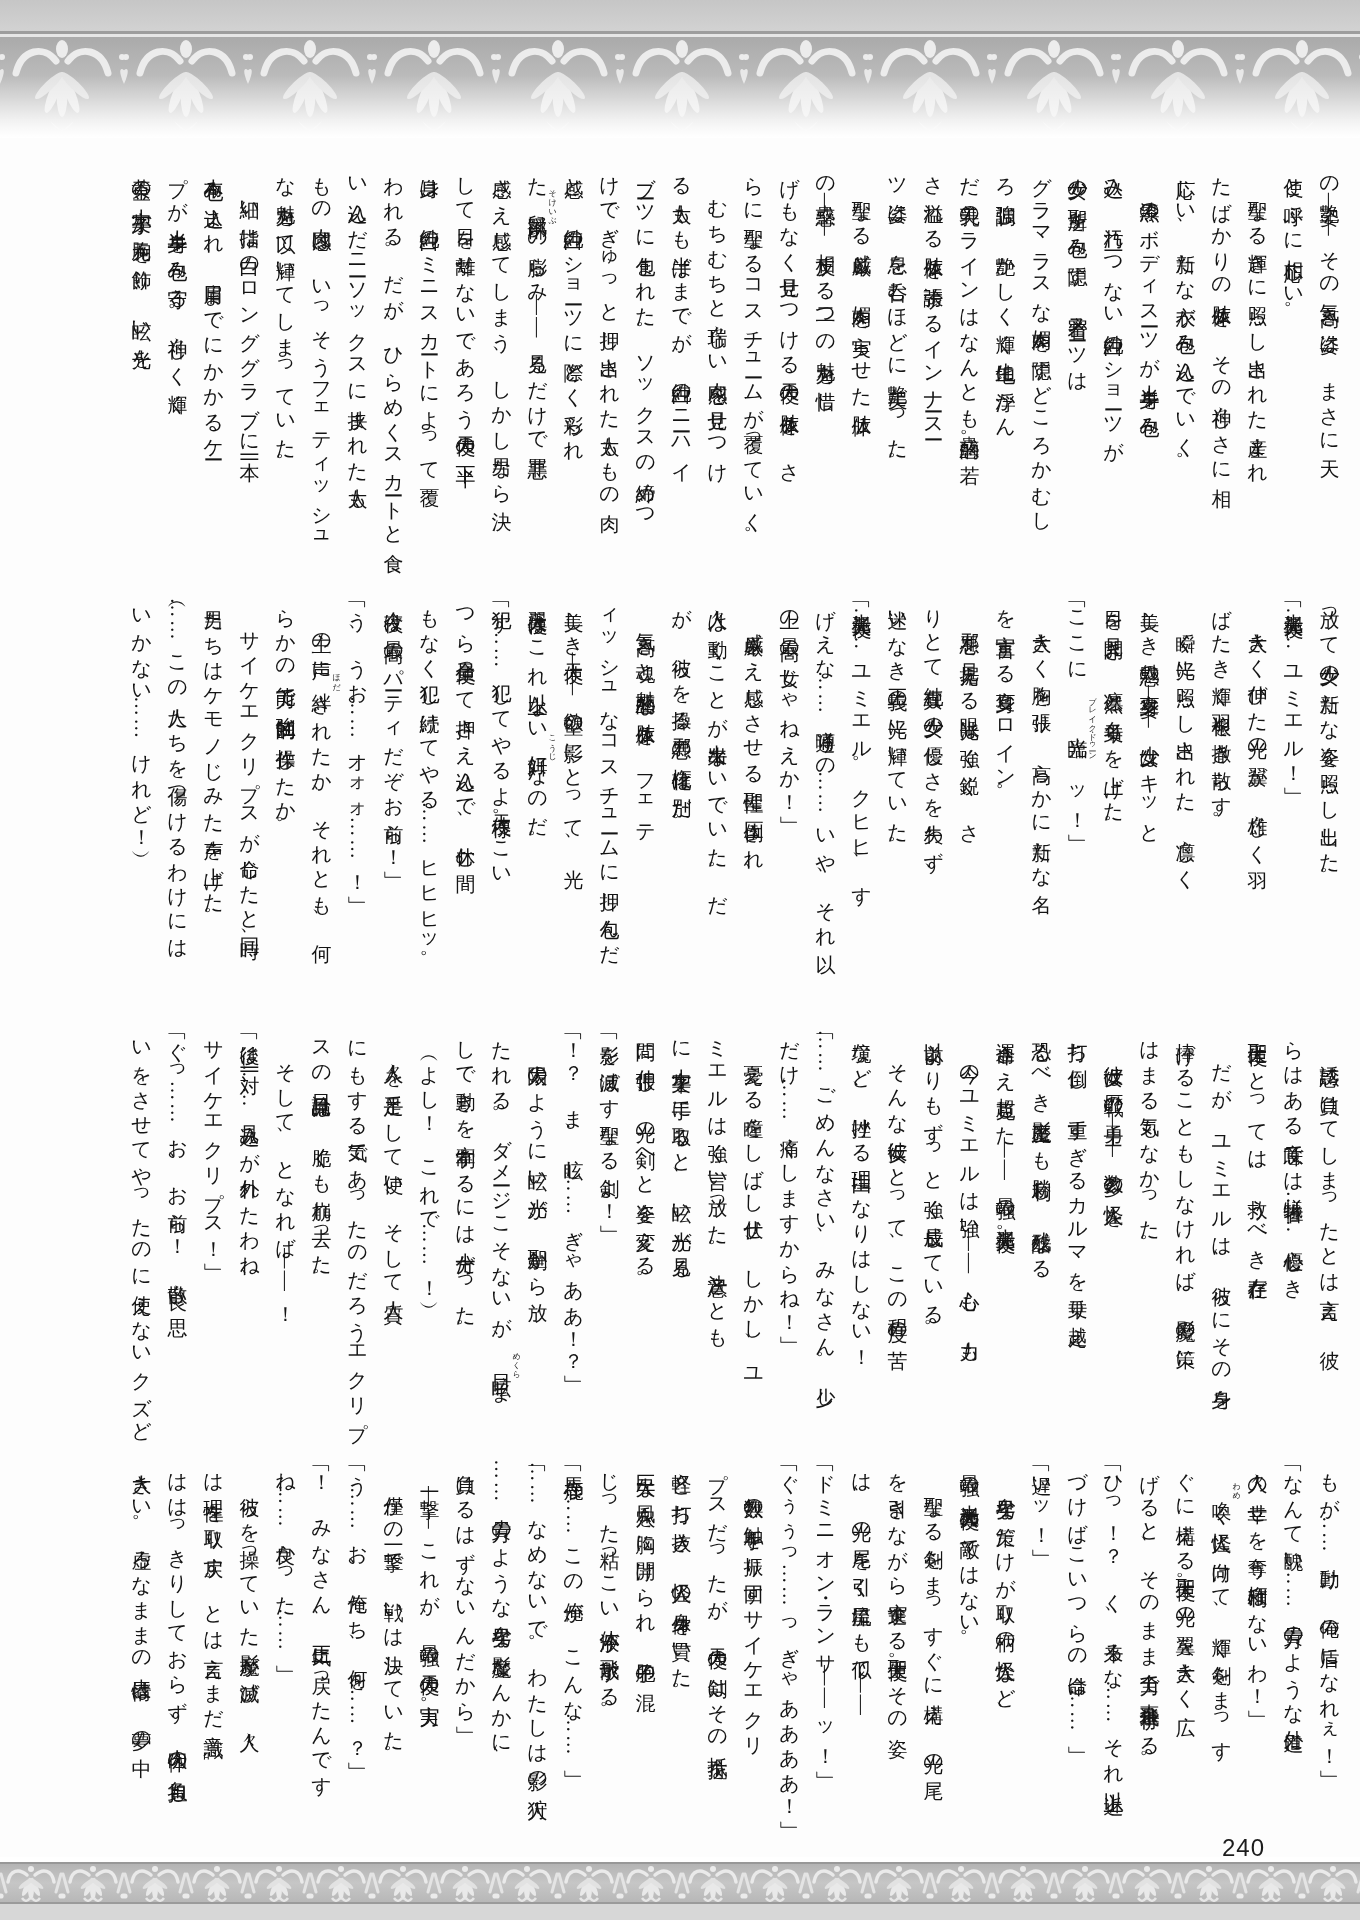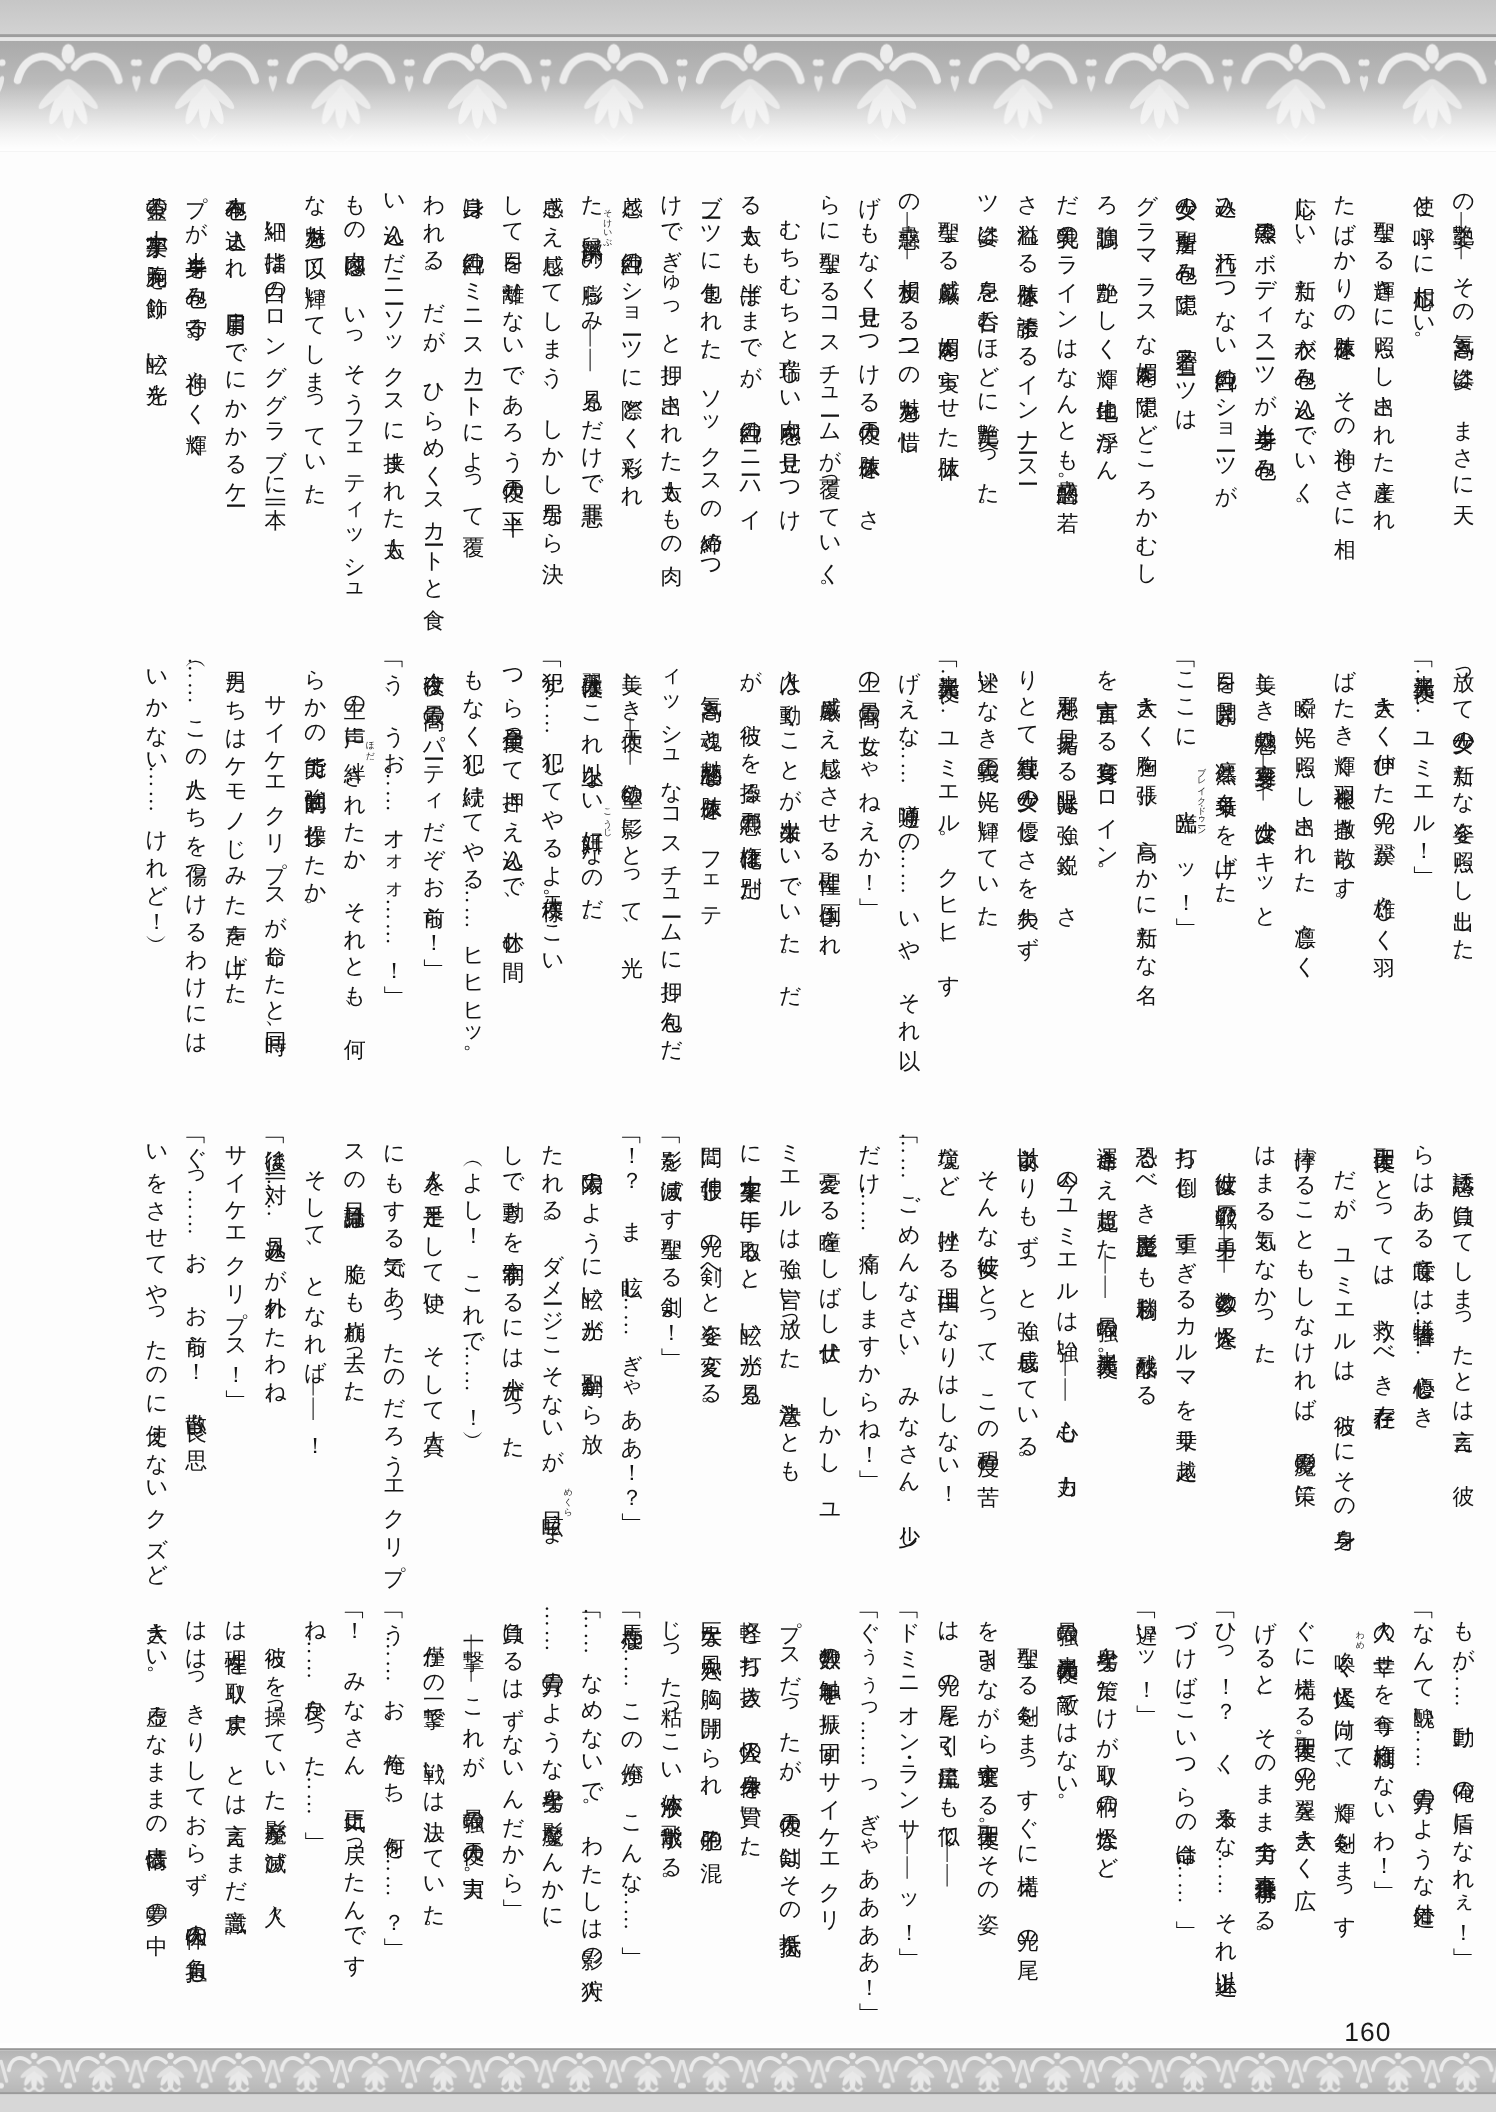--- a/index.html
+++ b/index.html
@@ -219,21 +219,21 @@
         <div class="tcol">「う……お、俺たち、何を……？」</div>
         <div class="tcol">「！　みなさん、正気に戻ったんです</div>
         <div class="tcol">ね……良かった……」</div>
         <div class="tcol">　彼らを操っていた影魔が滅び、人々</div>
         <div class="tcol">は理性を取り戻す。とは言えまだ意識</div>
         <div class="tcol">ははっきりしておらず、肉体の負担も</div>
         <div class="tcol">大きい。虚ろなままの表情は、夢の中</div>
       </section>
   </main>
 
-  <div class="page-number">160</div>
+  <div class="page-number">240</div>
 
   <div class="ornament bottom">
     <svg width="1360" height="63" xmlns="http://www.w3.org/2000/svg">
       <defs>
         <linearGradient id="bandBg" x1="0" y1="0" x2="0" y2="1">
           <stop offset="0" stop-color="#b2b2b2"></stop>
             <stop offset="0.5" stop-color="#c6c6c6"></stop>
             <stop offset="1" stop-color="#b6b6b6"></stop>
         </linearGradient>
         <pattern id="friezeB" width="62" height="42" patternUnits="userSpaceOnUse" x="0" y="5">

